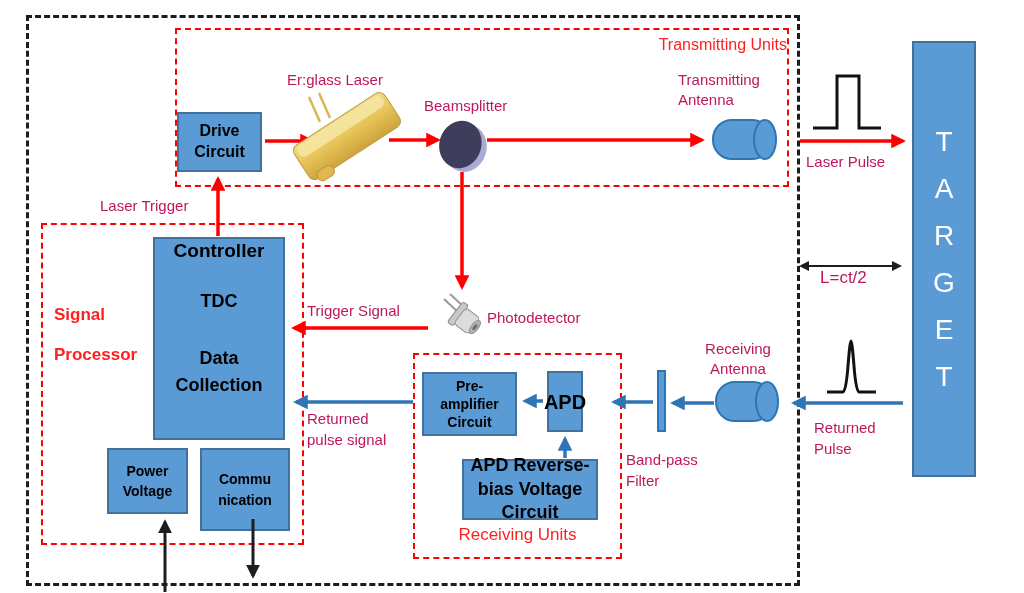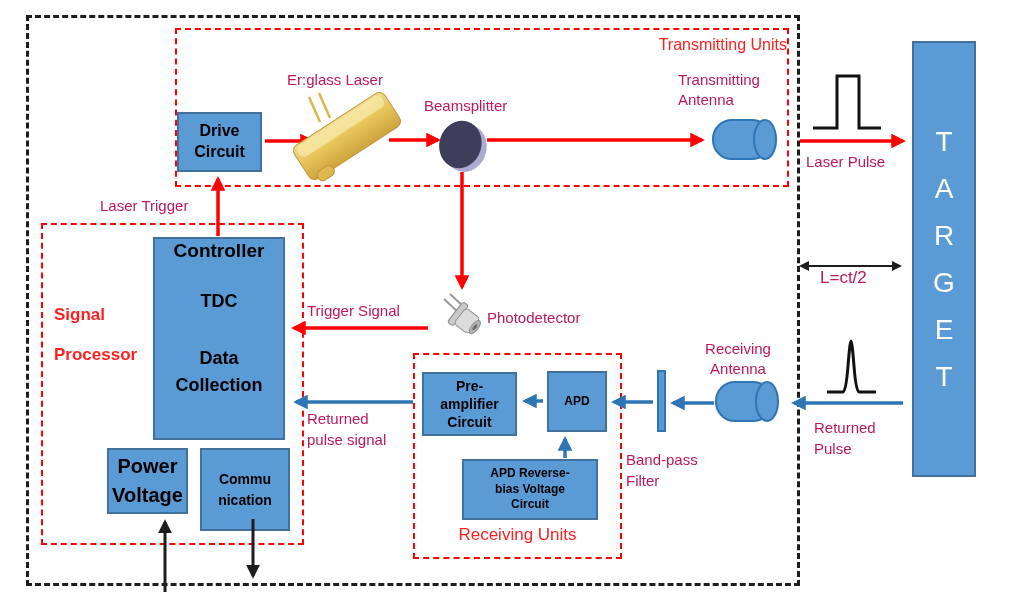--- a/index.html
+++ b/index.html
@@ -58,41 +58,41 @@
     <span>Circuit</span>
   </div>
 
   <div class="abs blk" style="left:153px;top:237px;width:132px;height:203px;justify-content:flex-start;">
     <span style="font-size:19px;margin-bottom:26px;">Controller</span>
     <span style="font-size:18px;margin-bottom:34px;">TDC</span>
     <span style="font-size:18px;margin-bottom:4px;">Data</span>
     <span style="font-size:18px;">Collection</span>
   </div>
 
-  <div class="abs blk" style="left:107px;top:448px;width:81px;height:66px;font-size:20px;line-height:1.45;">
+  <div class="abs blk" style="left:107px;top:448px;width:81px;height:66px;font-size:14px;line-height:1.45;">
     <span>Power</span>
     <span>Voltage</span>
   </div>
 
   <div class="abs blk" style="left:200px;top:448px;width:90px;height:83px;font-size:14px;line-height:1.45;">
     <span>Commu</span>
     <span>nication</span>
   </div>
 
   <div class="abs blk" style="left:422px;top:372px;width:95px;height:64px;font-size:14px;line-height:1.3;">
     <span>Pre-</span>
     <span>amplifier</span>
     <span>Circuit</span>
   </div>
 
-  <div class="abs blk" style="left:547px;top:371px;width:60px;height:61px;font-size:12px;">
+  <div class="abs blk" style="left:547px;top:371px;width:36px;height:61px;font-size:20px;">
       <span>APD</span>
     </div>
 
-  <div class="abs blk" style="left:462px;top:459px;width:136px;height:61px;font-size:12px;line-height:1.3;text-align:right;">
+  <div class="abs blk" style="left:462px;top:459px;width:136px;height:61px;font-size:18px;line-height:1.3;text-align:right;">
     <span>APD Reverse-</span>
     <span>bias Voltage</span>
     <span>Circuit</span>
   </div>
 
   <div class="abs filter-bar" style="left:657px;top:370px;width:9px;height:62px;"></div>
 
   <div class="abs target-box" style="left:912px;top:41px;width:64px;height:436px;">
     <span>T</span>
     <span>A</span>

